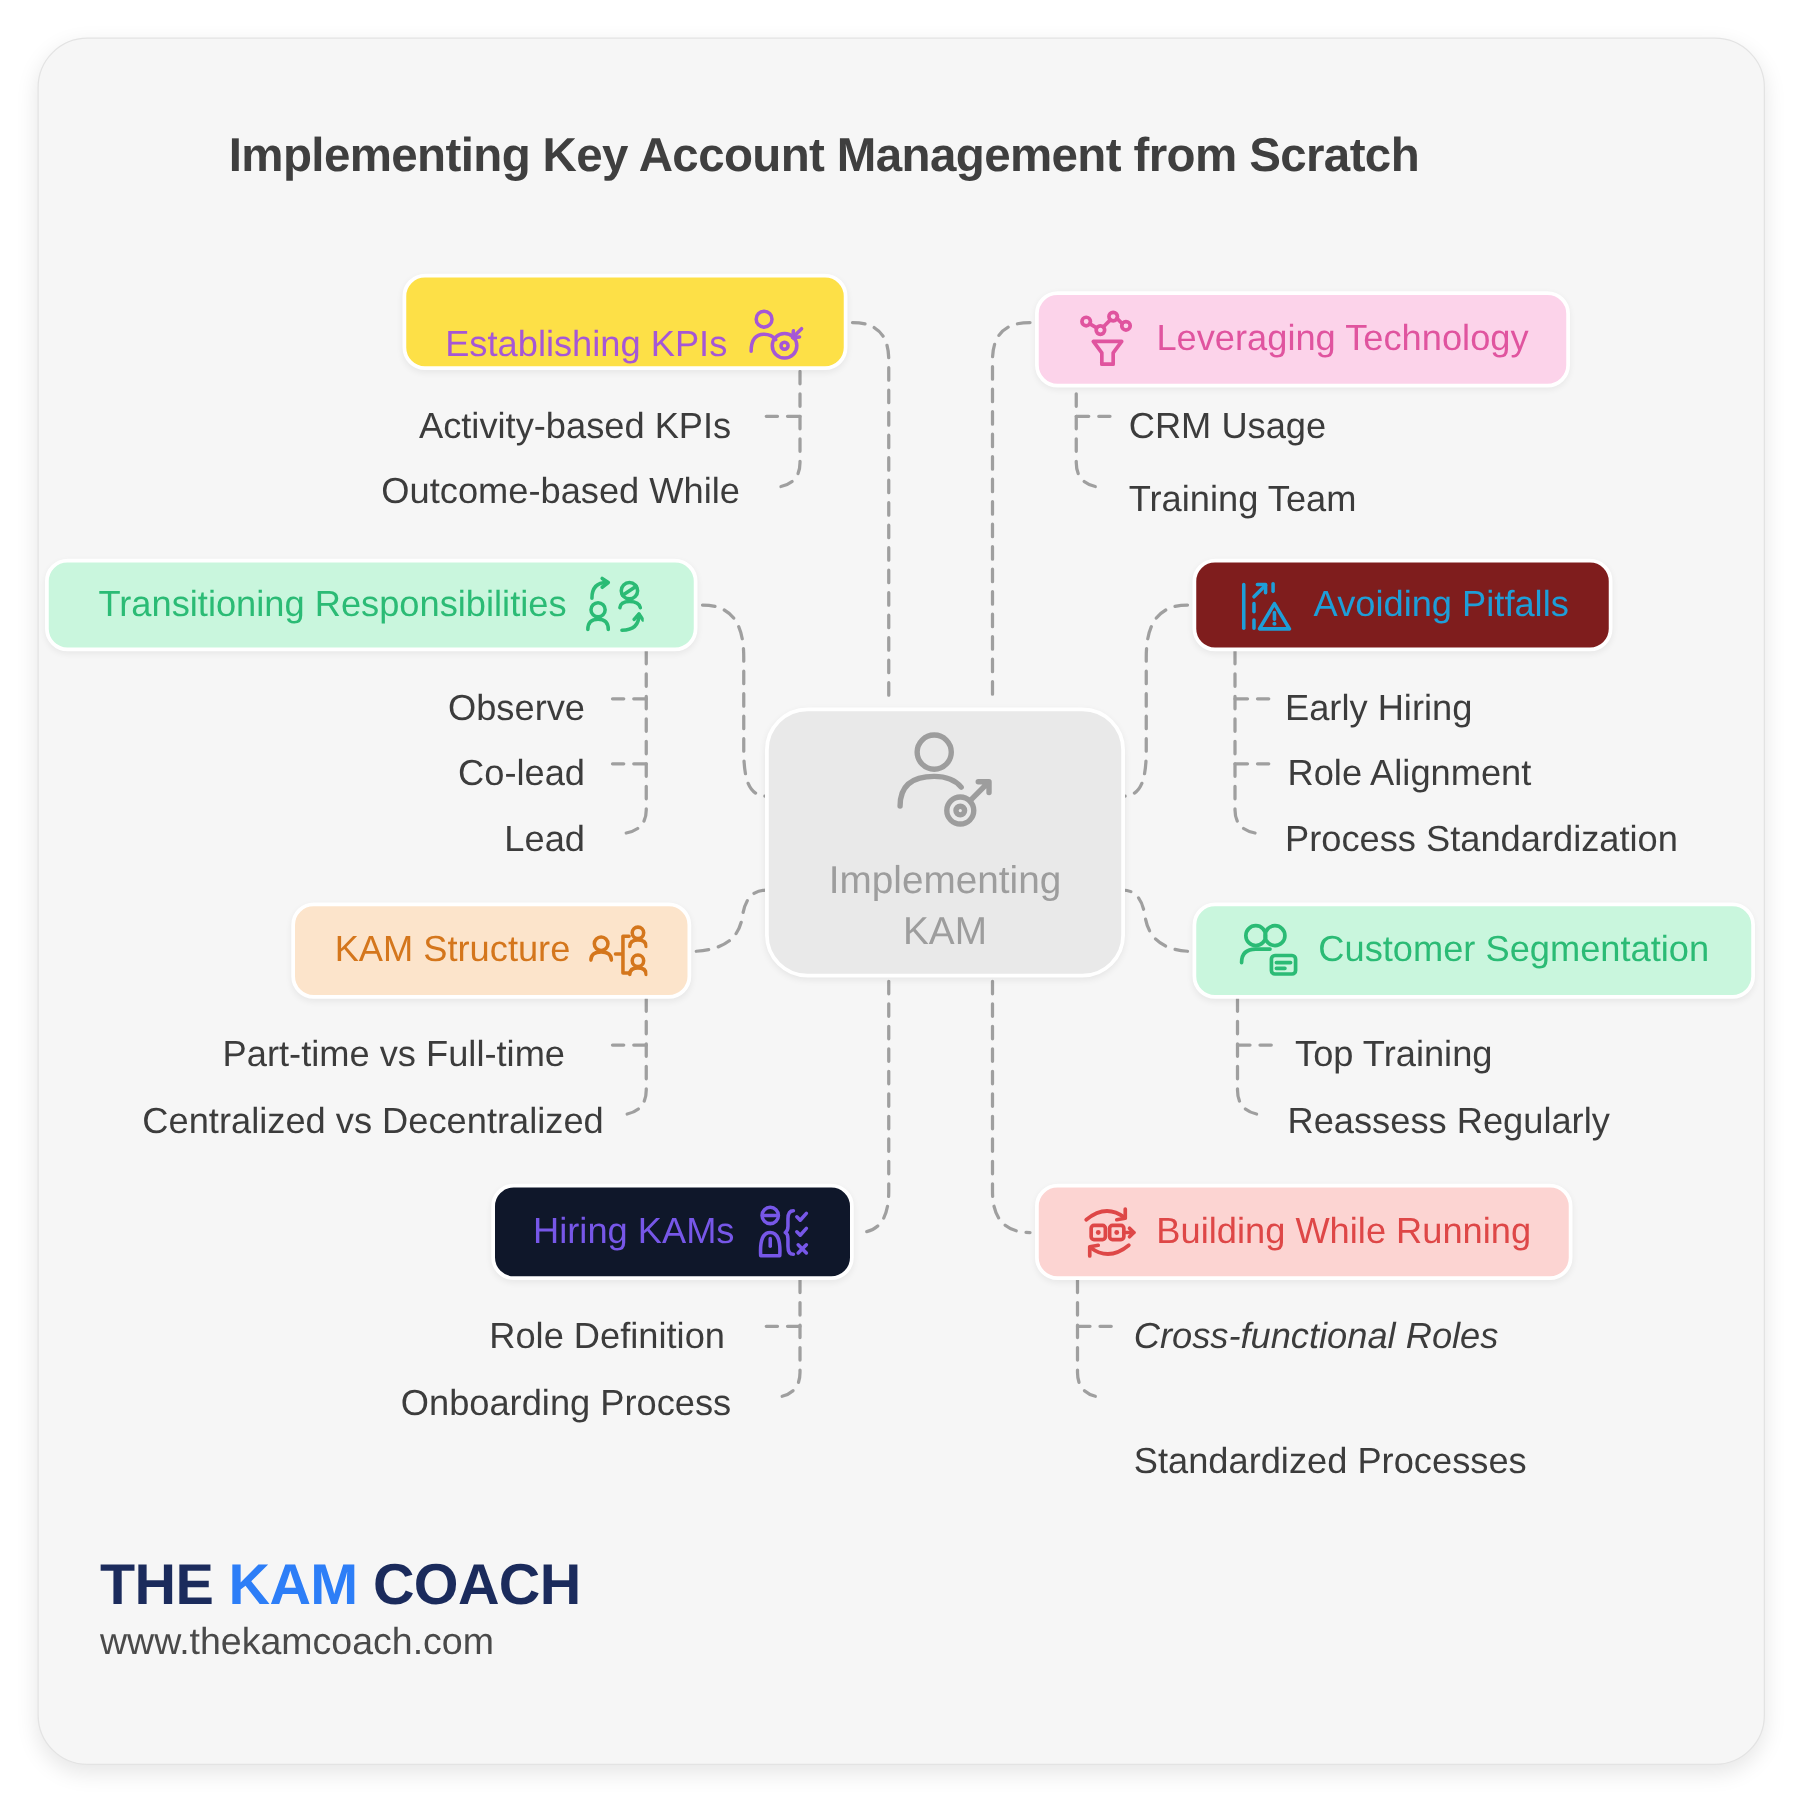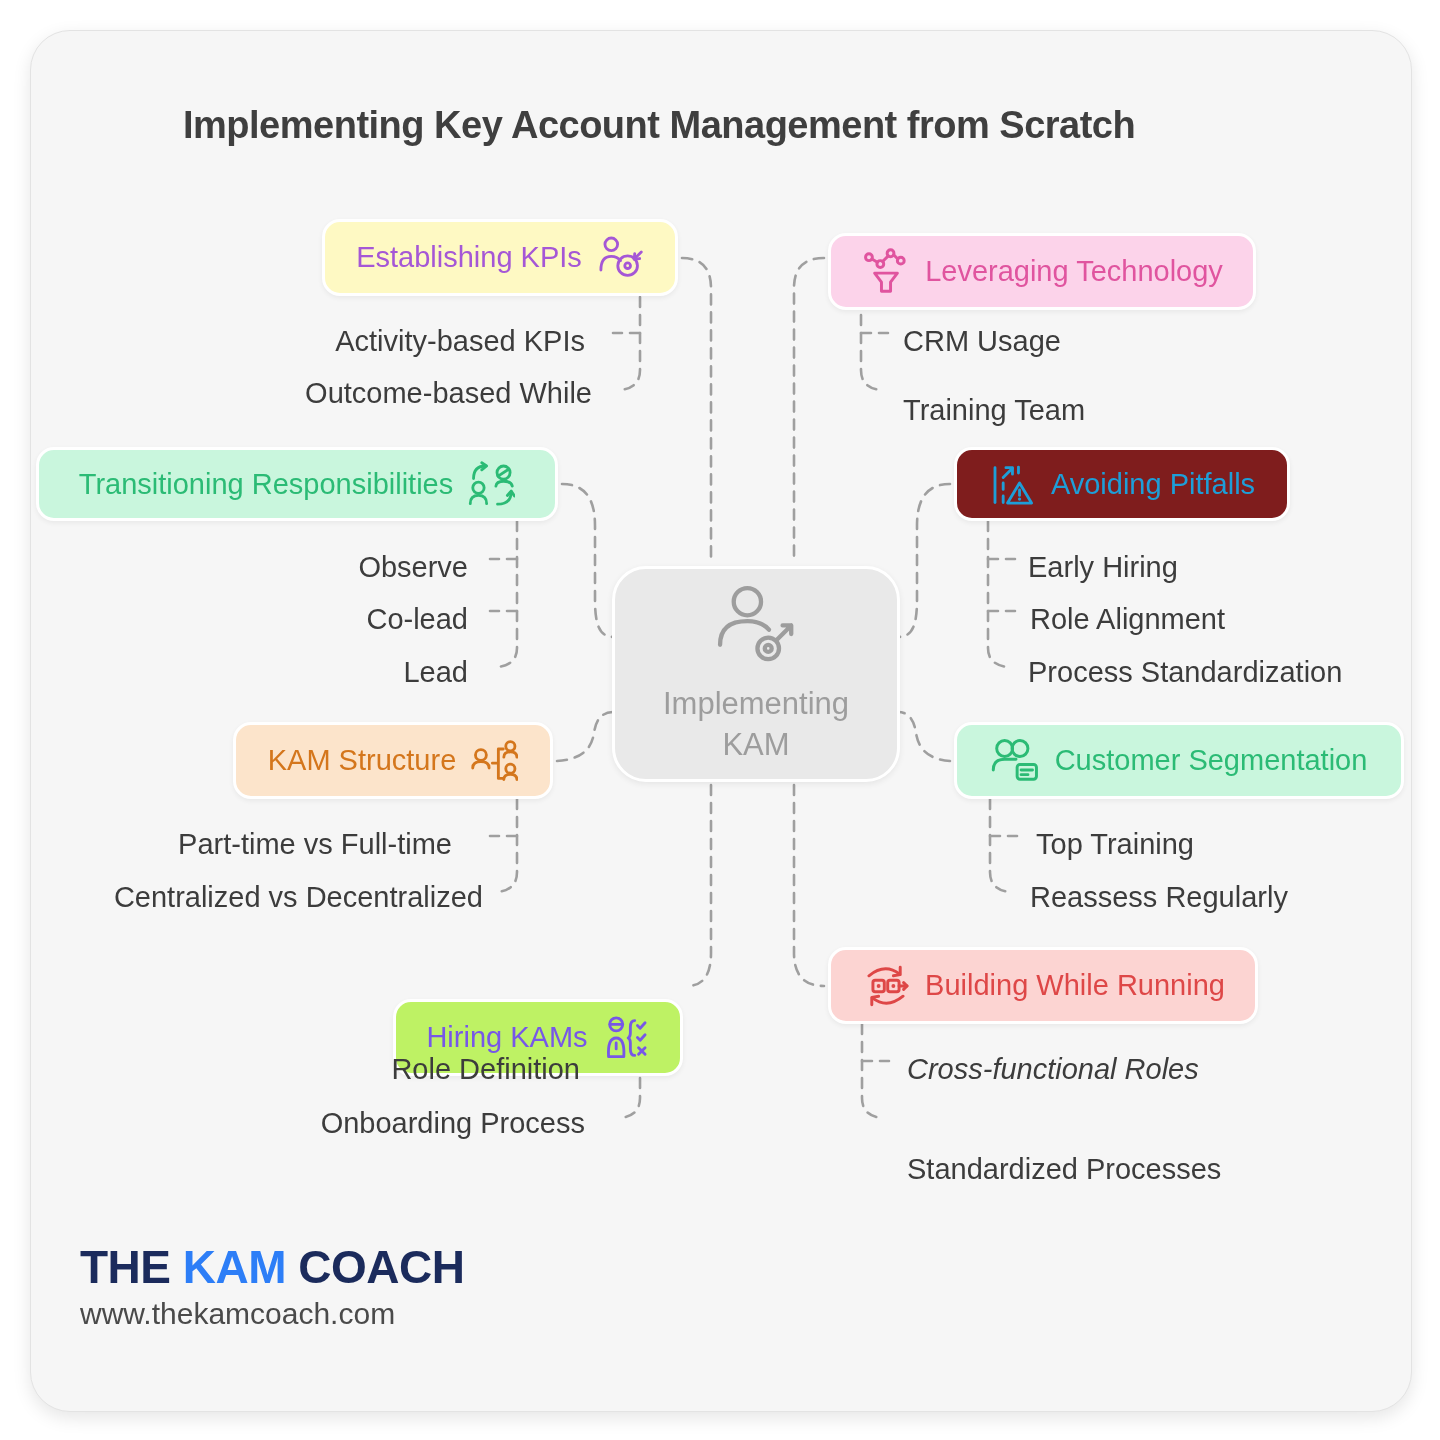--- a/index.html
+++ b/index.html
@@ -12,27 +12,27 @@
   
   #links{position:absolute;left:0;top:0;width:1440px;height:1440px;}
   #links path{fill:none;stroke:#9f9f9f;stroke-width:2.6;stroke-dasharray:10 8;stroke-linecap:round;}
   
   .pill{position:absolute;box-sizing:border-box;display:flex;align-items:center;justify-content:center;
         gap:14px;border-radius:18px;border:3px solid #ffffff;font-size:29px;white-space:nowrap;
         box-shadow:0 2px 5px rgba(0,0,0,0.06);}
   .pill svg{flex:0 0 auto;display:block;}
   .pill svg *{stroke:currentColor;fill:none;stroke-width:2.6;stroke-linecap:round;stroke-linejoin:round;}
   .pill svg .fill{fill:currentColor;stroke:none;}
-  .b-kpi {left:322px;top:219px;width:356px;height:77px;background:#fef9c3;color:#a557d6;}
+  .b-kpi {left:322px;top:219px;width:356px;height:77px;background:#fde047;color:#a557d6;align-items:flex-end;}
   .b-tech{left:828px;top:233px;width:428px;height:77px;background:#fcd3ea;color:#e0549f;}
   .b-trans{left:36px;top:447px;width:522px;height:74px;background:#c9f6dd;color:#2bbb75;}
   .b-pit {left:954px;top:447px;width:336px;height:74px;background:#7f1d1d;color:#1e9ed8;}
   .b-struct{left:233px;top:722px;width:320px;height:77px;background:#fce4cb;color:#d4761c;}
   .b-seg {left:954px;top:722px;width:450px;height:77px;background:#c9f6dd;color:#2bbb75;}
-  .b-hire{left:393px;top:999px;width:290px;height:77px;background:#bef264;color:#7757e8;}
+  .b-hire{left:393px;top:947px;width:290px;height:77px;background:#0f172a;color:#7757e8;}
   .b-build{left:828px;top:947px;width:430px;height:77px;background:#fcd4d2;color:#de4747;text-align:center;}
   
   .center-node{position:absolute;left:612px;top:566px;width:288px;height:216px;box-sizing:border-box;
         background:#e9e9e9;border:3px solid #ffffff;border-radius:34px;color:#9d9d9d;
         display:flex;flex-direction:column;align-items:center;justify-content:center;
         box-shadow:0 2px 6px rgba(0,0,0,0.07);}
   .center-node svg *{stroke:#9d9d9d;fill:none;stroke-width:3;stroke-linecap:round;stroke-linejoin:round;}
   .center-label{font-size:31px;line-height:41px;text-align:center;margin-top:8px;}
   
   .leaf{position:absolute;font-size:29px;color:#3c3c3c;white-space:nowrap;}
@@ -206,21 +206,21 @@
     <div class="center-label">
       <div>Implementing</div>
       <div>KAM</div>
     </div>
   </div>
 
   <div class="leaf r" style="right:855px;top:325px;">Activity-based KPIs</div>
   <div class="leaf r" style="right:848px;top:377px;">Outcome-based While</div>
 
   <div class="leaf" style="left:903px;top:325px;">CRM Usage</div>
-  <div class="leaf" style="left:903px;top:394px;">Training Team</div>
+  <div class="leaf" style="left:903px;top:384px;">Training Team</div>
 
   <div class="leaf r" style="right:972px;top:551px;">Observe</div>
   <div class="leaf r" style="right:972px;top:603px;">Co-lead</div>
   <div class="leaf r" style="right:972px;top:656px;">Lead</div>
 
   <div class="leaf" style="left:1028px;top:551px;">Early Hiring</div>
   <div class="leaf" style="left:1030px;top:603px;">Role Alignment</div>
   <div class="leaf" style="left:1028px;top:656px;">Process Standardization</div>
 
   <div class="leaf r" style="right:988px;top:828px;">Part-time vs Full-time</div>

